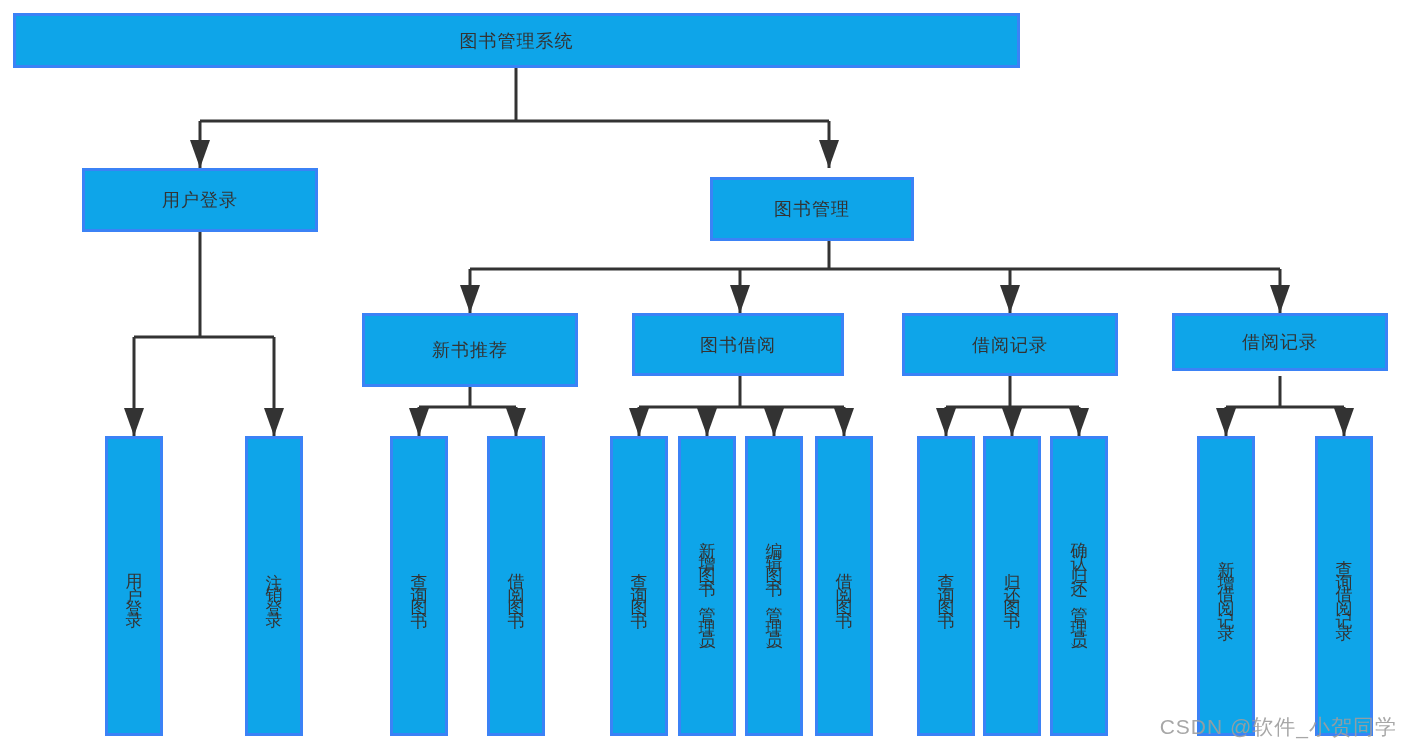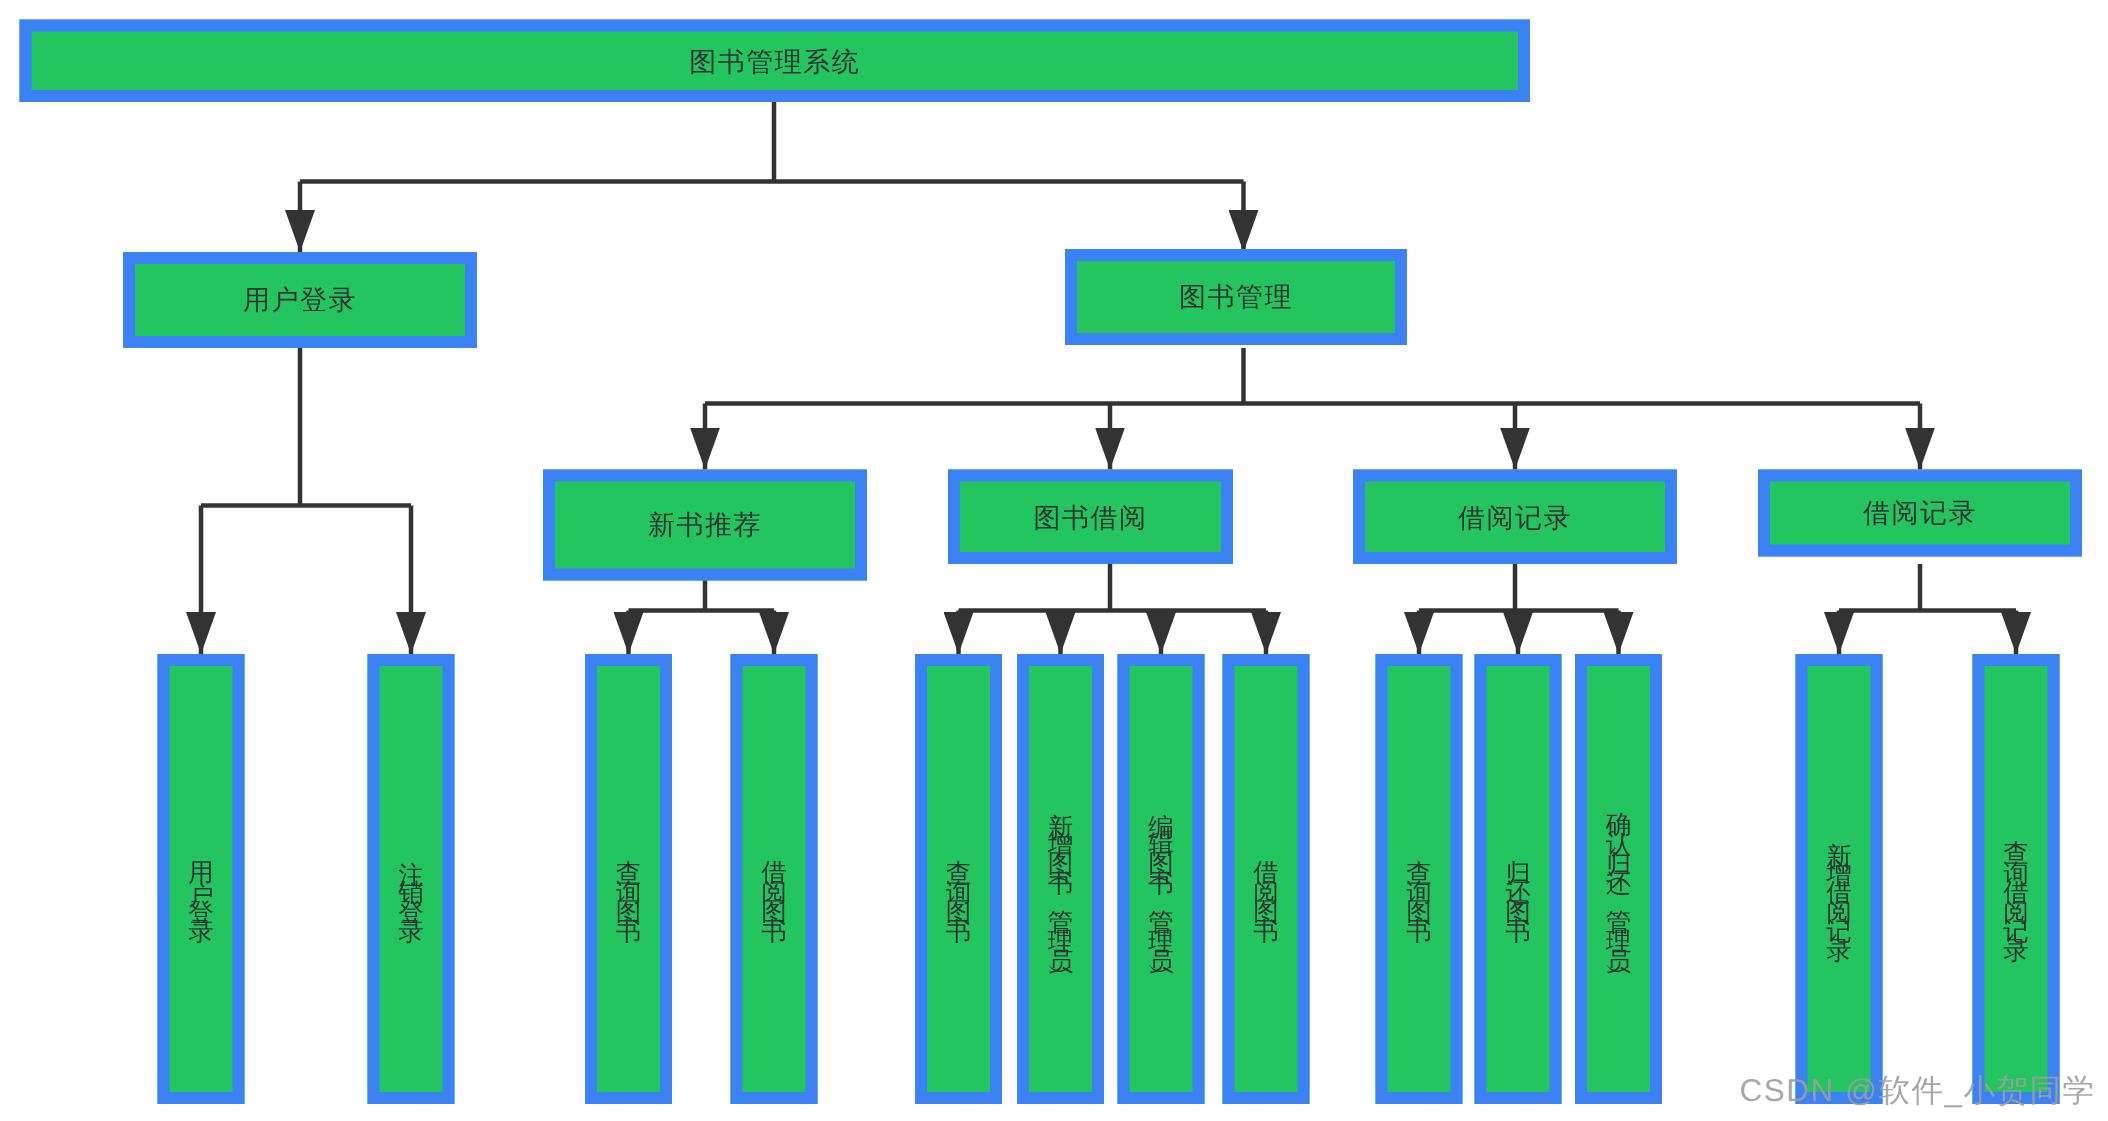--- a/index.html
+++ b/index.html
@@ -17,22 +17,22 @@
   }
   svg.wires {
     position: absolute;
     left: 0;
     top: 0;
     z-index: 1;
   }
   .node {
     position: absolute;
     box-sizing: border-box;
-    border: 8px solid #3b82f6;
-    background: #22c55e;
+    border: 3px solid #3b82f6;
+    background: #0ea5e9;
     color: #333333;
     display: flex;
     align-items: center;
     justify-content: center;
     z-index: 2;
     font-size: 18px;
     letter-spacing: 1px;
     text-align: center;
     line-height: 1;
   }
@@ -111,28 +111,28 @@
     </g>
   </svg>
 
   <div class="node" style="left:13px;top:13px;width:1007px;height:55px">
     <span>图书管理系统</span>
   </div>
 
   <div class="node" style="left:82px;top:168px;width:236px;height:64px">
     <span>用户登录</span>
   </div>
-  <div class="node" style="left:710px;top:166px;width:228px;height:64px">
+  <div class="node" style="left:710px;top:177px;width:204px;height:64px">
     <span>图书管理</span>
   </div>
 
   <div class="node" style="left:362px;top:313px;width:216px;height:74px">
     <span>新书推荐</span>
   </div>
-  <div class="node" style="left:632px;top:313px;width:190px;height:63px">
+  <div class="node" style="left:632px;top:313px;width:212px;height:63px">
     <span>图书借阅</span>
   </div>
   <div class="node" style="left:902px;top:313px;width:216px;height:63px">
     <span>借阅记录</span>
   </div>
   <div class="node" style="left:1172px;top:313px;width:216px;height:58px">
     <span>借阅记录</span>
   </div>
 
   <div class="node v" style="left:105px;top:436px;width:58px;height:300px">

